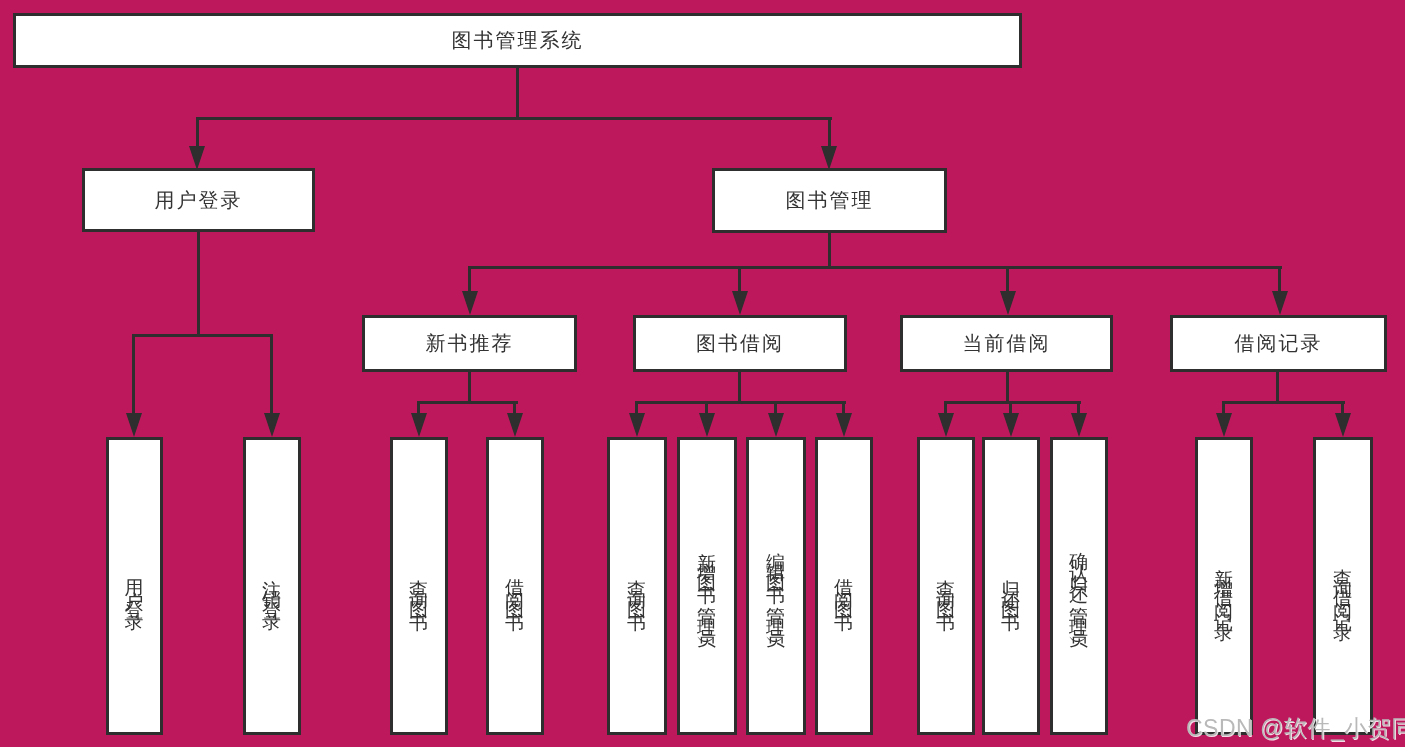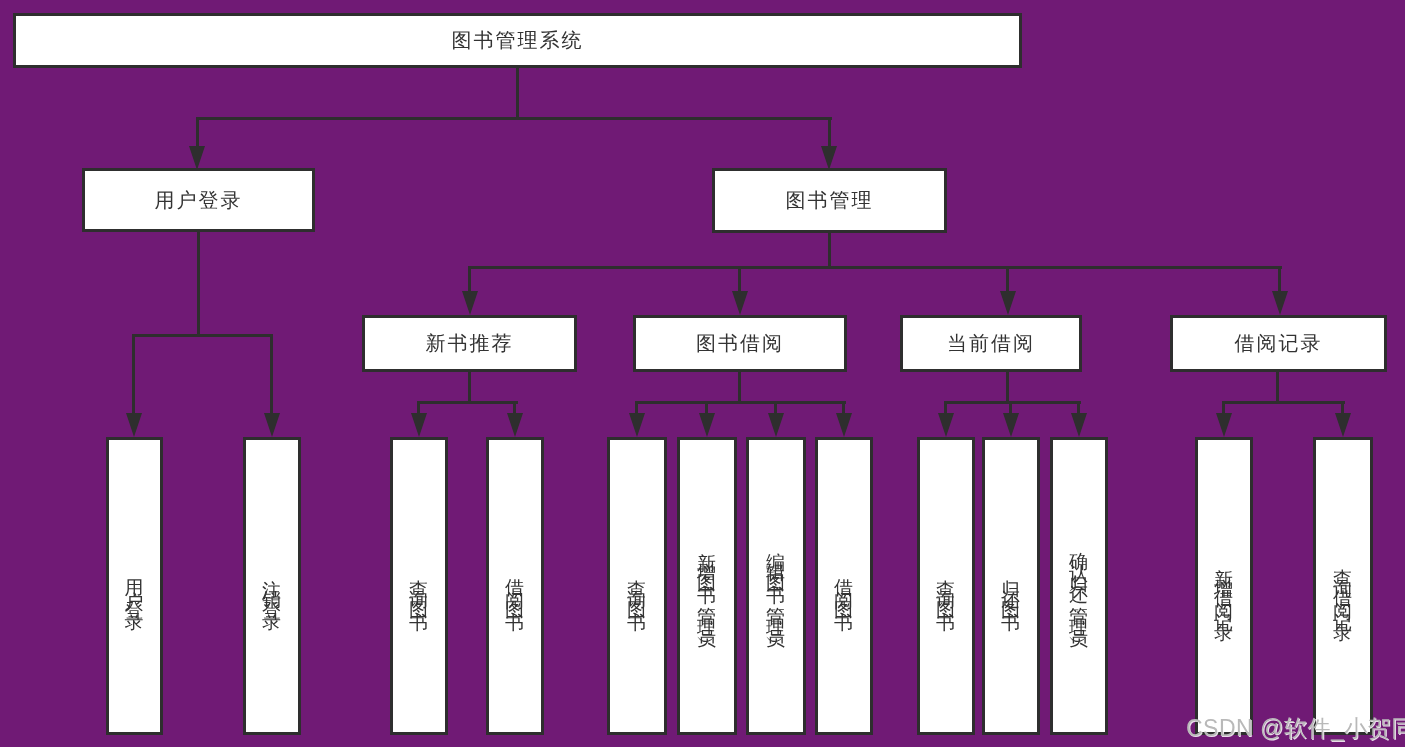--- a/index.html
+++ b/index.html
@@ -1,17 +1,17 @@
 <!DOCTYPE html>
 <html><head>
 <meta charset="utf-8">
 <style>
   html,body{margin:0;padding:0;background:#fff;}
   .canvas{
-    position:relative;width:1405px;height:747px;background:#701a75;overflow:hidden;
+    position:relative;width:1405px;height:747px;background:#be185d;overflow:hidden;
     font-family:"Liberation Sans","DejaVu Sans",sans-serif;color:#333;
   }
   .node{
     position:absolute;box-sizing:border-box;background:#fff;border:3px solid #2e2e2e;
     display:flex;align-items:center;justify-content:center;
     font-size:20px;color:#333;letter-spacing:2px;z-index:2;white-space:nowrap;
   }
   .vnode{
     writing-mode:vertical-rl;text-orientation:mixed;
     font-size:19px;letter-spacing:11px;line-height:1;
@@ -38,21 +38,21 @@
   <div class="node" style="left:13px;top:13px;width:1009px;height:55px;">图书管理系统</div>
 
   <div class="node" style="left:82px;top:168px;width:233px;height:64px;">用户登录</div>
 
   <div class="node" style="left:712px;top:168px;width:235px;height:65px;">图书管理</div>
 
   <div class="node" style="left:633px;top:315px;width:214px;height:57px;">图书借阅</div>
 
   <div class="node" style="left:362px;top:315px;width:215px;height:57px;">新书推荐</div>
 
-  <div class="node" style="left:900px;top:315px;width:182px;height:57px;">当前借阅</div>
+  <div class="node" style="left:900px;top:315px;width:213px;height:57px;">当前借阅</div>
 
   <div class="node" style="left:1170px;top:315px;width:217px;height:57px;">借阅记录</div>
 
   <div class="node vnode" style="left:106px;top:437px;width:57px;height:298px;">用户登录</div>
 
   <div class="node vnode" style="left:243px;top:437px;width:58px;height:298px;">注销登录</div>
 
   <div class="node vnode" style="left:390px;top:437px;width:58px;height:298px;">查询图书</div>
 
   <div class="node vnode" style="left:486px;top:437px;width:58px;height:298px;">借阅图书</div>

